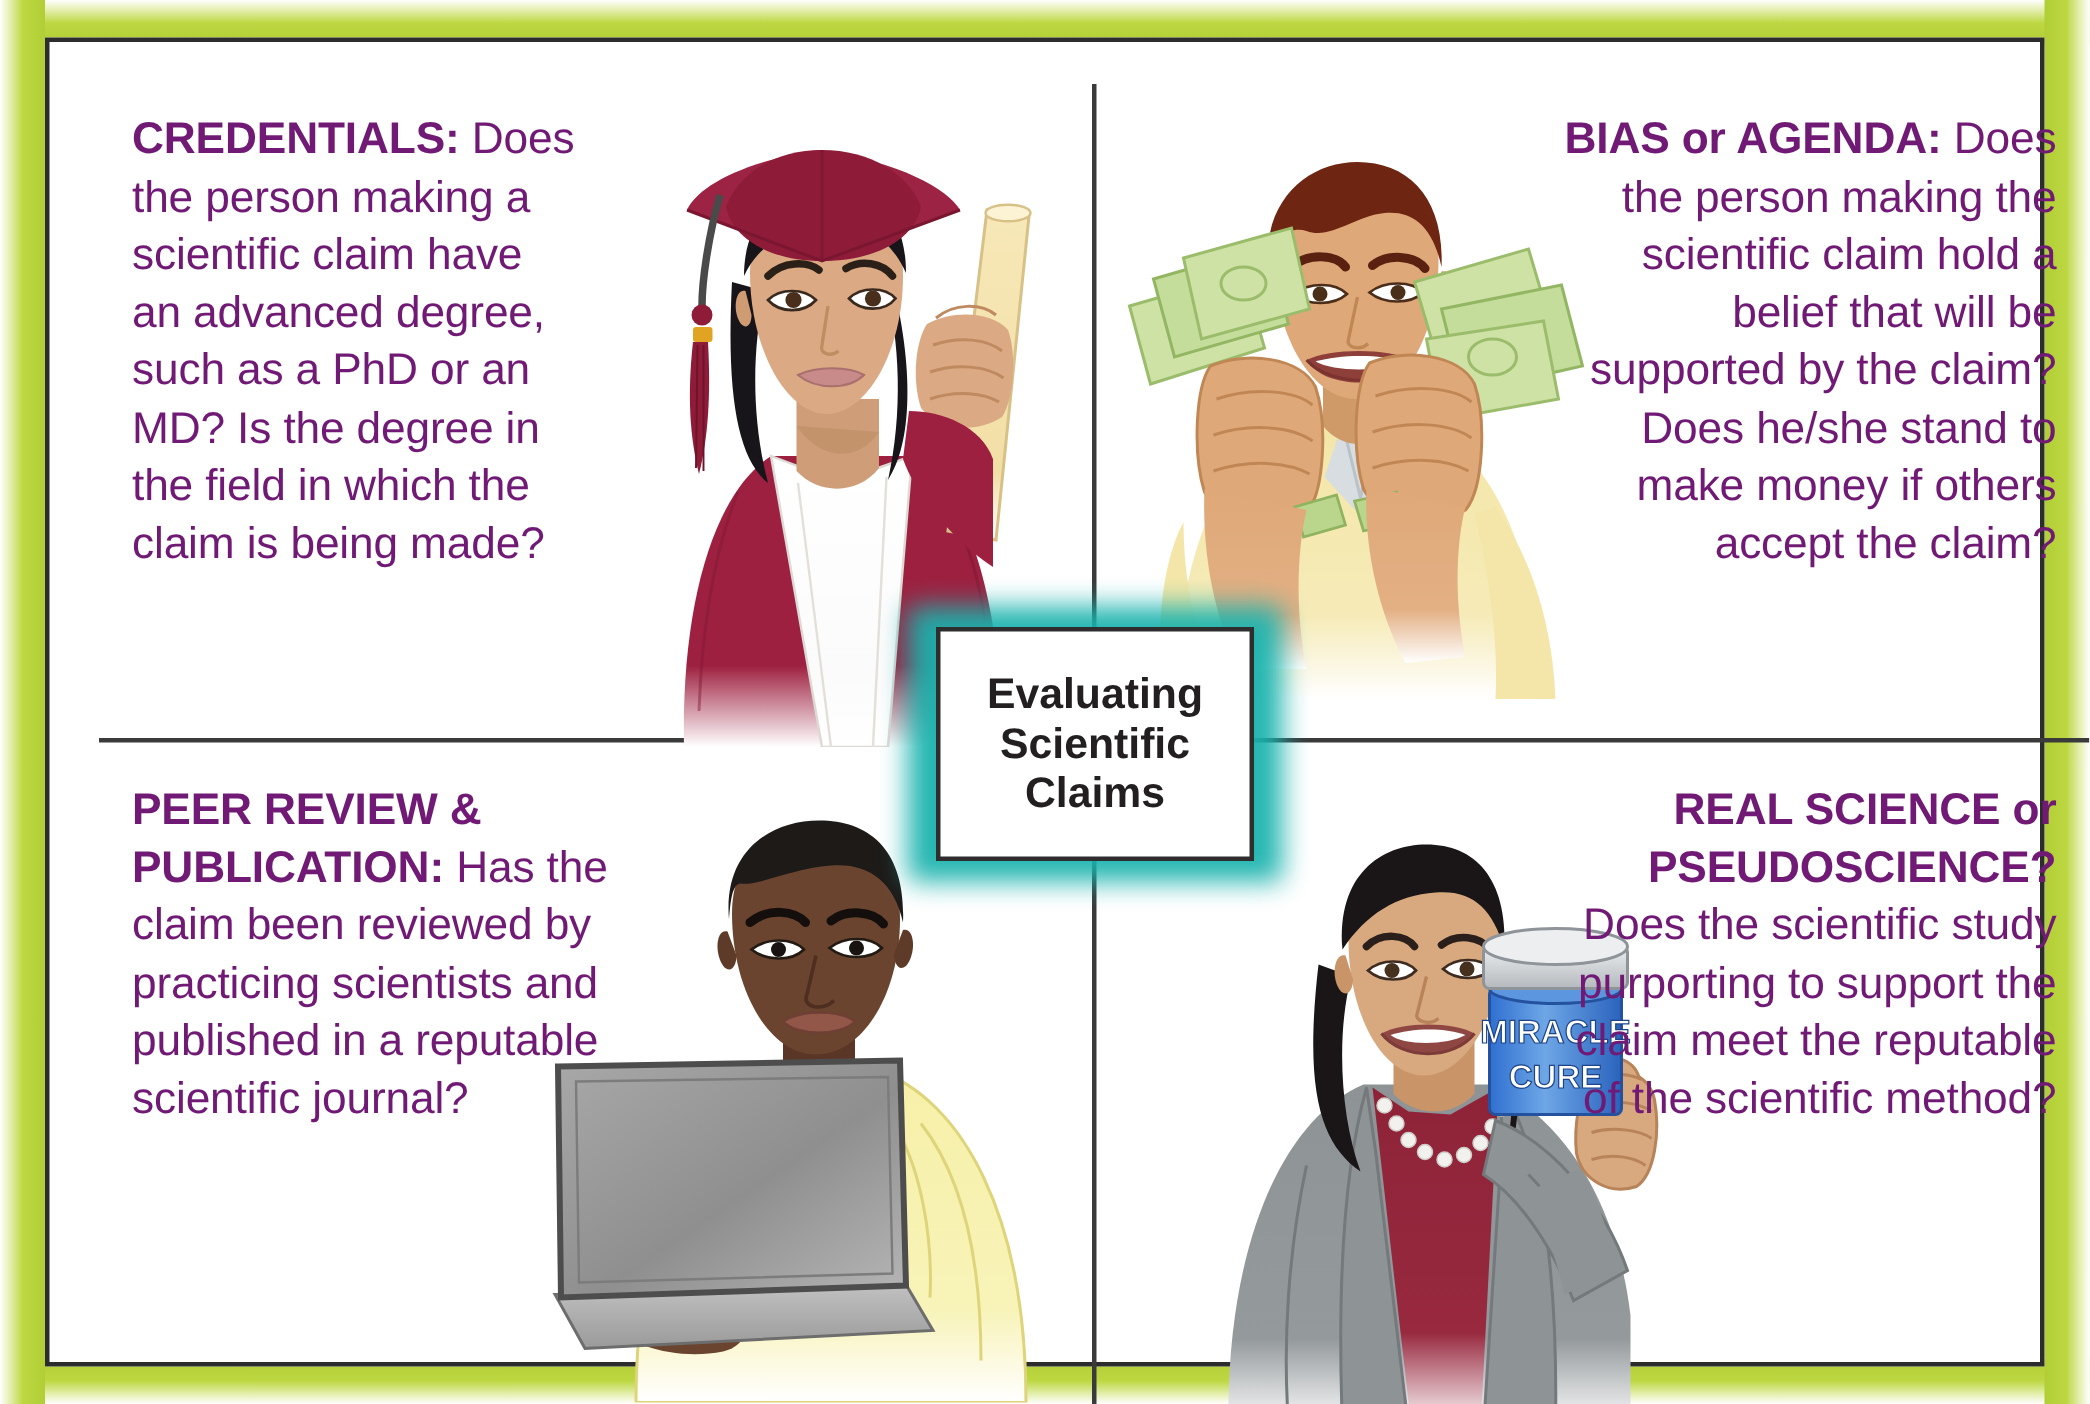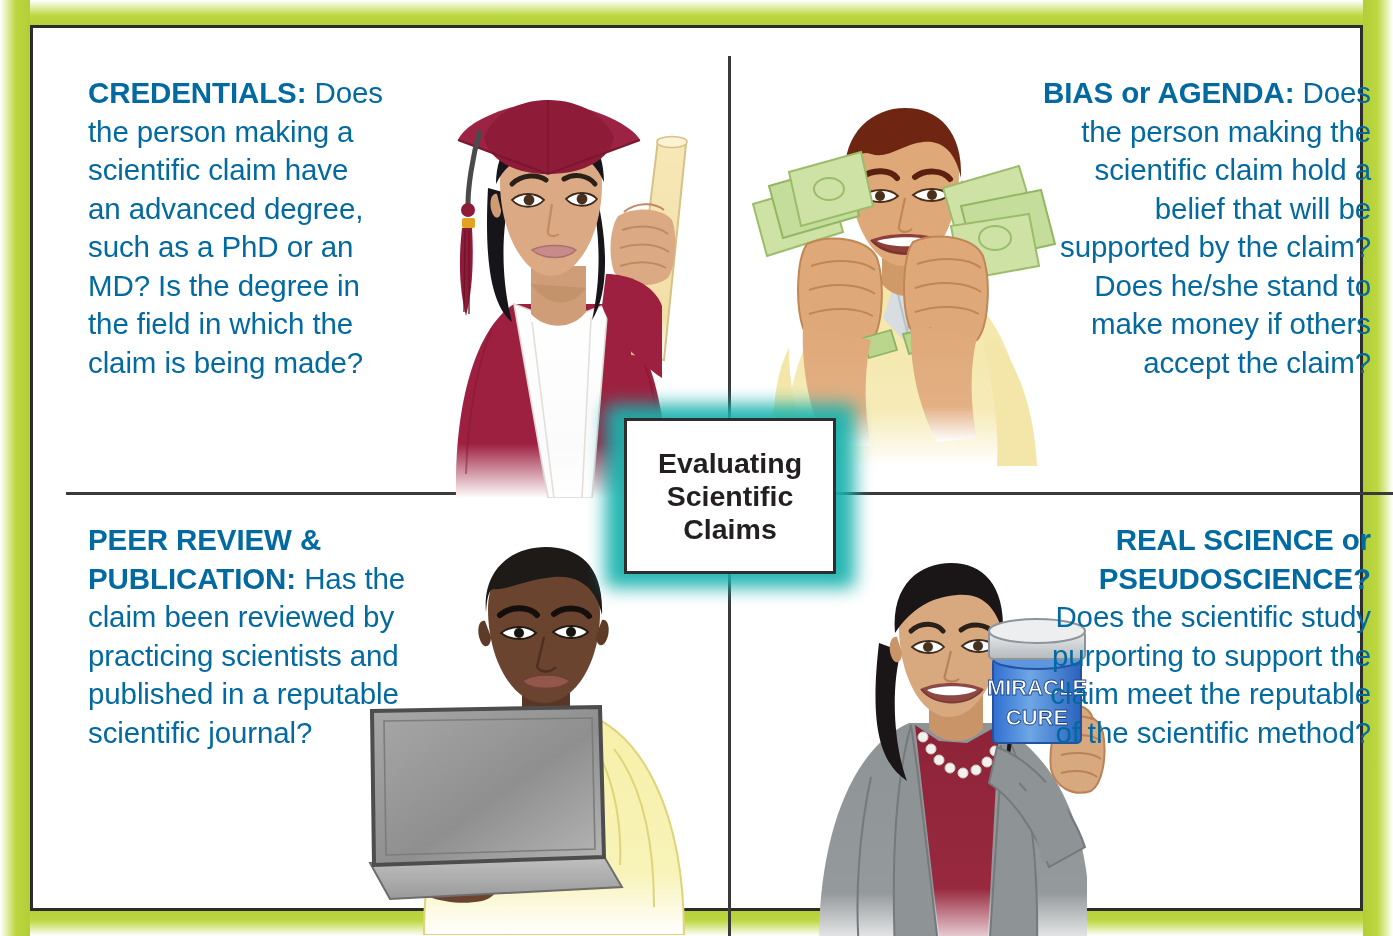--- a/index.html
+++ b/index.html
@@ -68,21 +68,21 @@
   .quad{position:absolute;}
   .q1{left:33px;  top:28px;  width:662px; height:436px;}
   .q2{left:698px; top:28px;  width:662px; height:436px;}
   .q3{left:33px;  top:467px; width:662px; height:441px;}
   .q4{left:698px; top:467px; width:662px; height:441px;}
 
   .copy{
     position:absolute;
     font-size:29.5px;
     line-height:38.5px;
-    color:#0369a1;
+    color:#701a75;
     letter-spacing:-0.1px;
   }
   .copy .hd{font-weight:bold;}
   .copy.left{text-align:left;}
   .copy.right{text-align:right;}
 
   .q1 .copy{left:22px;  top:18px;  width:300px;}
   .q2 .copy{right:22px; top:18px;  width:345px;}
   .q3 .copy{left:22px;  top:26px;  width:318px;}
   .q4 .copy{right:22px; top:26px;  width:340px;}

